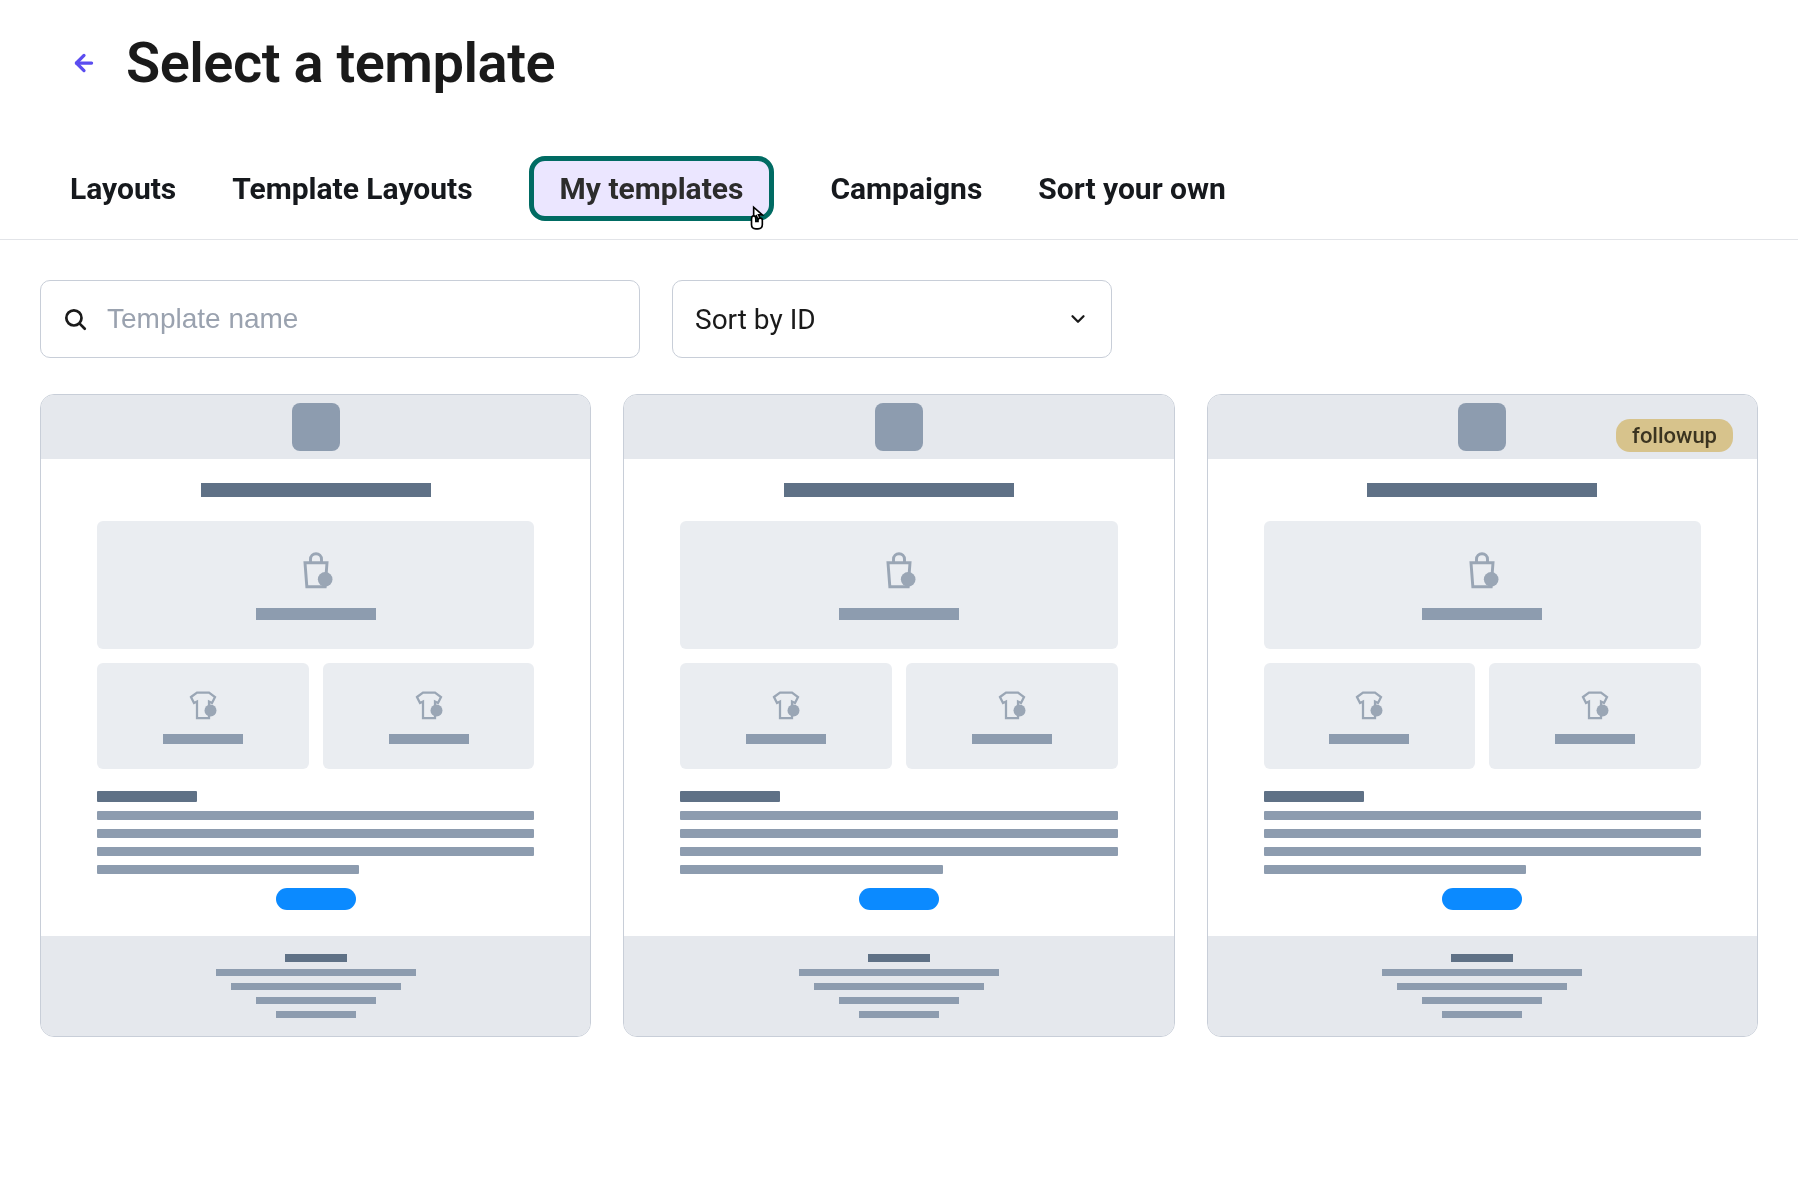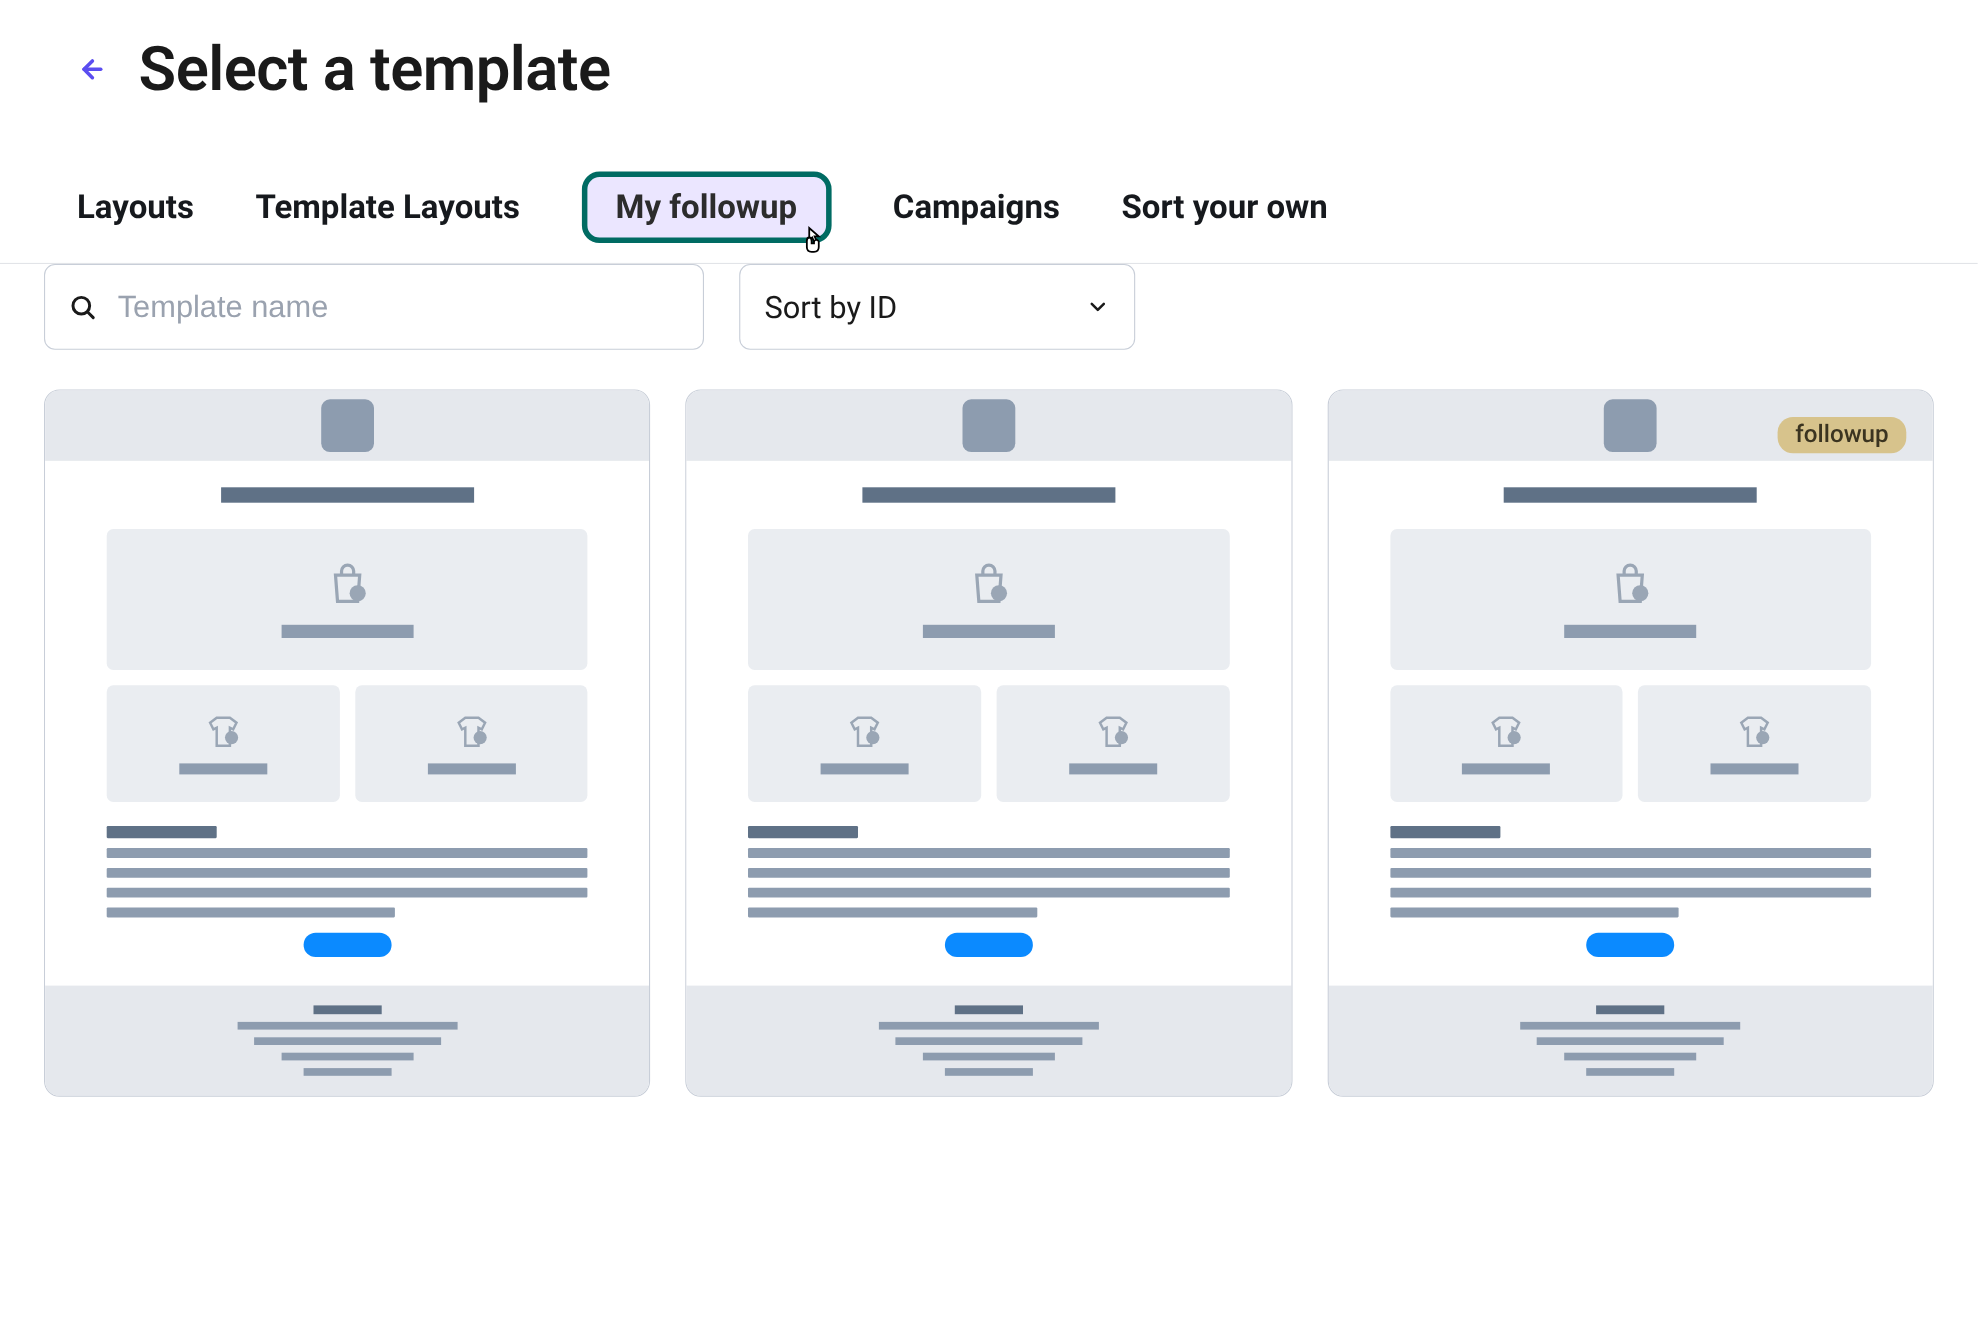--- a/index.html
+++ b/index.html
@@ -33,20 +33,21 @@
     color: #1a1a1a;
     letter-spacing: -0.5px;
   }
 
   .tabs {
     display: flex;
     align-items: center;
     gap: 56px;
     padding: 40px 0 18px 70px;
     border-bottom: 1px solid #e2e4e8;
+    margin-bottom: 40px;
   }
   .tab {
     font-size: 30px;
     font-weight: 700;
     color: #16191d;
     cursor: pointer;
     position: relative;
   }
   .tab.active {
     background: #ebe6ff;
@@ -84,21 +85,21 @@
     border: 1px solid #c8ced8;
     border-radius: 10px;
     padding: 0 22px 0 66px;
     font-size: 28px;
     color: #6b7482;
     outline: none;
   }
   .search-input::placeholder { color: #9aa2af; }
 
   .sort-select {
-    width: 360px;
+    width: 440px;
     height: 78px;
     border: 1px solid #c8ced8;
     border-radius: 10px;
     padding: 0 22px;
     display: flex;
     align-items: center;
     justify-content: space-between;
     font-size: 28px;
     color: #1a1a1a;
     cursor: pointer;
@@ -219,21 +220,21 @@
         <polyline points="12 19 5 12 12 5"></polyline>
       </svg>
   </div>
   <h1 class="page-title">Select a template</h1>
 </div>
 
 <div class="tabs">
   <div class="tab">Layouts</div>
   <div class="tab">Template Layouts</div>
   <div class="tab active">
-    <span>My followup</span>
+    <span>My templates</span>
     <svg class="cursor-pointer-icon" viewBox="0 0 24 24" fill="#fff" stroke="#000" stroke-width="1.5">
       <path d="M8 3v10l2.5-2 2 4.5 2-1-2-4.5H16L8 3z" fill="#fff"></path>
       <path d="M6 14c0-2 1-3 2-3s2 1 2 3v2h2v-1c0-1 1-2 2-2s2 1 2 2v4c0 2-1 4-4 4h-2c-3 0-4-2-4-4v-5z" fill="#fff"></path>
     </svg>
   </div>
   <div class="tab">Campaigns</div>
   <div class="tab">Sort your own</div>
 </div>
 
 <div class="controls">

